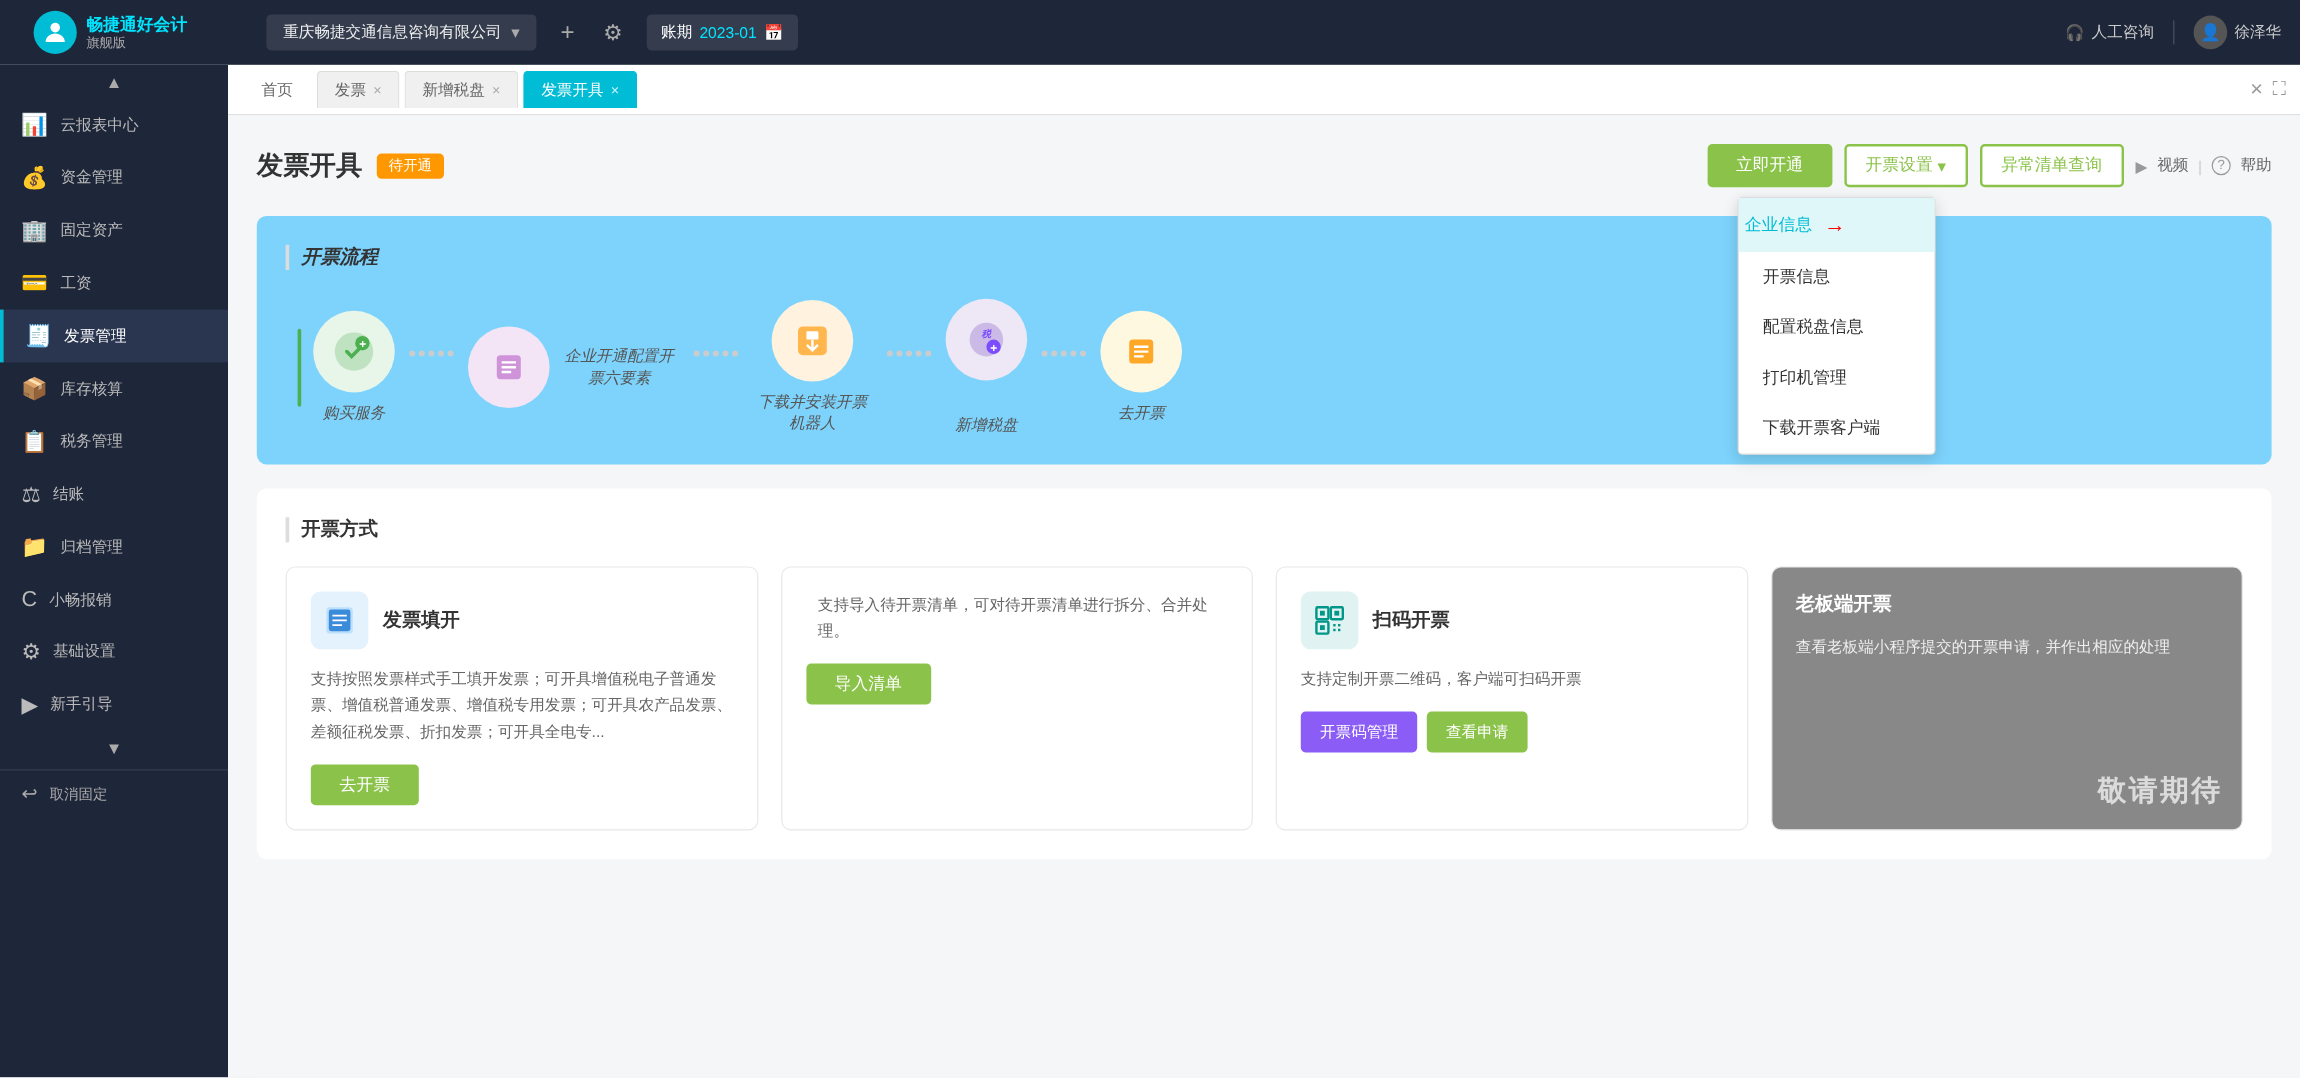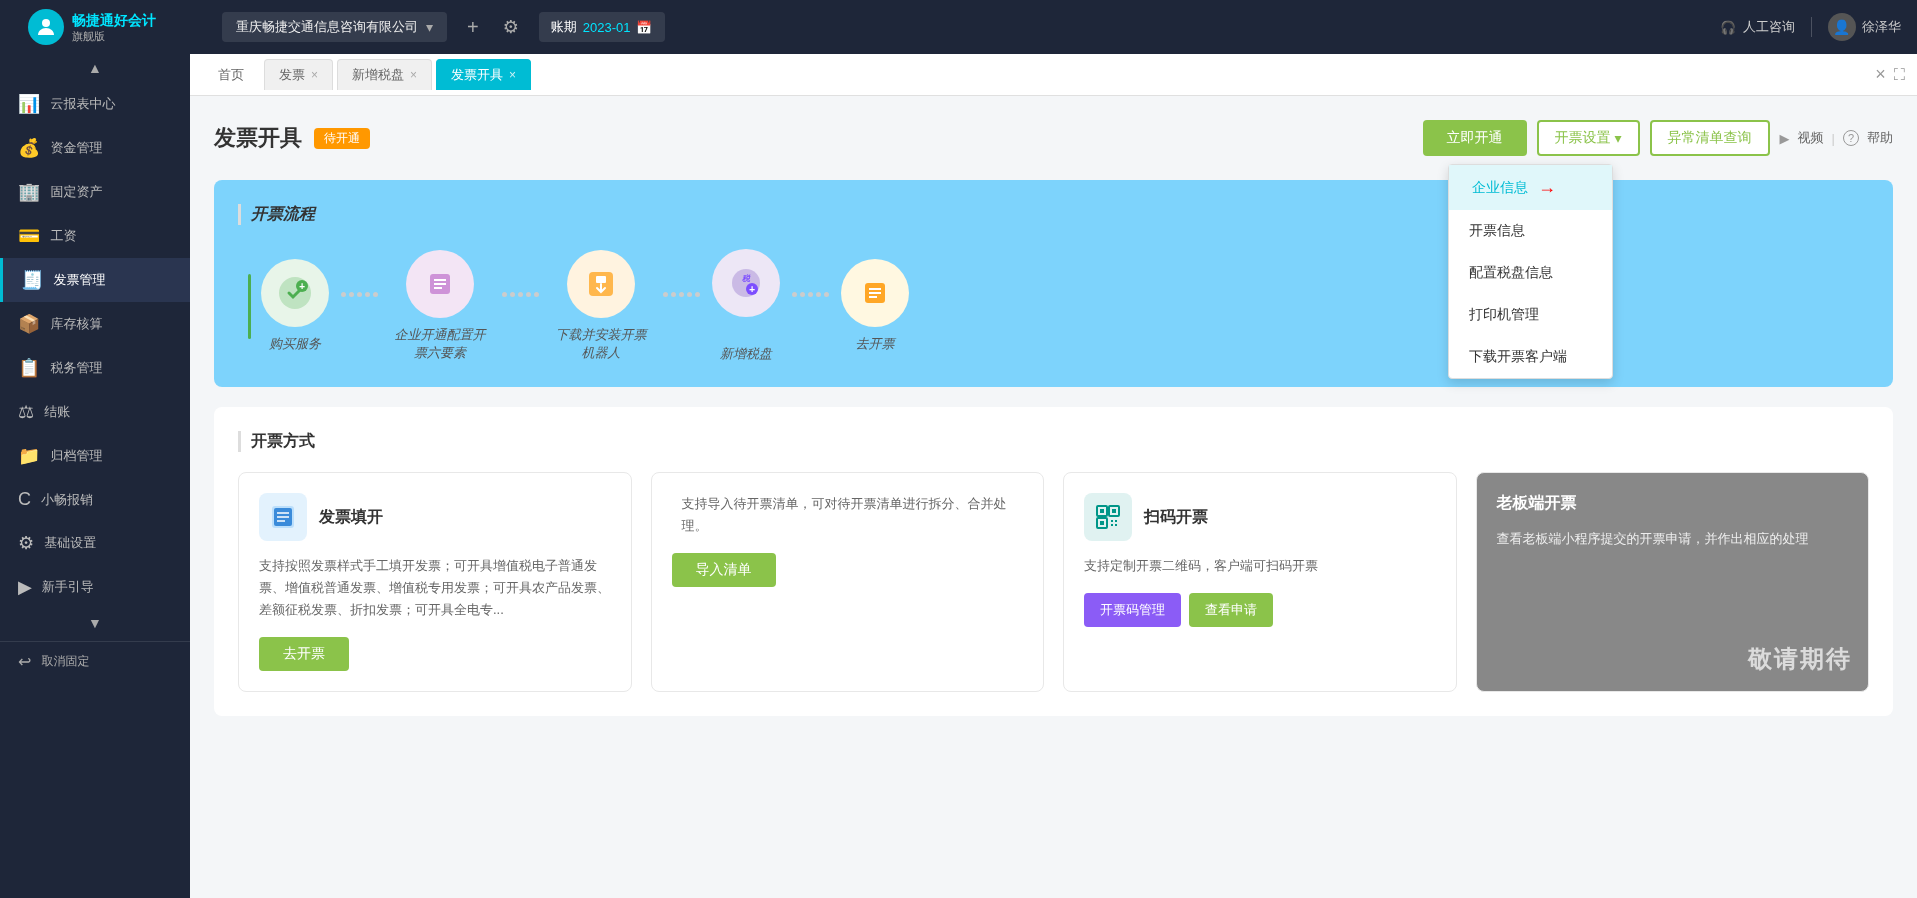--- a/index.html
+++ b/index.html
@@ -198,21 +198,21 @@
 
             <div style="display:flex; align-items:center; gap:8px; color:#666; font-size:13px;">
               <span style="color:#999;">▶</span>
               <span style="cursor:pointer;">视频</span>
               <span style="color:#ccc;">|</span>
               <span style="color:#999; border:1px solid #999; border-radius:50%; width:16px; height:16px; display:inline-flex; align-items:center; justify-content:center; font-size:11px;">?</span>
               <span style="cursor:pointer;">帮助</span>
             </div>
 
             <div style="position:absolute; top:44px; right:280px; background:white; border:1px solid #ddd; border-radius:4px; box-shadow:0 4px 12px rgba(0,0,0,0.15); width:165px; z-index:1000;">
-              <div style="padding:12px 23px; cursor:pointer; color:#00bcd4; background:#e0f7fa; display:flex; align-items:center; gap:6px; font-size:14px;">
+              <div style="padding:12px 5px; cursor:pointer; color:#00bcd4; background:#e0f7fa; display:flex; align-items:center; gap:6px; font-size:14px;">
                 <span>企业信息</span>
                 <span style="color:red; font-size:18px; font-weight:bold; margin-left:4px;">→</span>
               </div>
               <div style="padding:12px 20px; cursor:pointer; color:#333; font-size:14px;">
                 <span>开票信息</span>
               </div>
               <div style="padding:12px 20px; cursor:pointer; color:#333; font-size:14px;">
                 <span>配置税盘信息</span>
               </div>
               <div style="padding:12px 20px; cursor:pointer; color:#333; font-size:14px;">
@@ -247,21 +247,21 @@
             <div style="display:flex; align-items:center; padding:0 12px; margin-bottom:24px;">
               <div style="display:flex; gap:3px;">
                 <div style="width:5px; height:5px; background:#ccc; border-radius:50%;"></div>
                 <div style="width:5px; height:5px; background:#ccc; border-radius:50%;"></div>
                 <div style="width:5px; height:5px; background:#ccc; border-radius:50%;"></div>
                 <div style="width:5px; height:5px; background:#ccc; border-radius:50%;"></div>
                 <div style="width:5px; height:5px; background:#ccc; border-radius:50%;"></div>
               </div>
             </div>
 
-            <div style="display:flex; flex-direction:column; align-items:center; gap:8px;">
+            <div style="display:flex; flex-direction:row; align-items:center; gap:8px;">
               <div style="width:68px; height:68px; background:#f3e5f5; border-radius:50%; display:flex; align-items:center; justify-content:center;">
                 <svg width="36" height="36" viewBox="0 0 36 36">
                   <rect x="8" y="8" width="20" height="20" rx="3" fill="#ce93d8"></rect>
                   <line x1="12" y1="14" x2="24" y2="14" stroke="white" stroke-width="2"></line>
                   <line x1="12" y1="18" x2="24" y2="18" stroke="white" stroke-width="2"></line>
                   <line x1="12" y1="22" x2="20" y2="22" stroke="white" stroke-width="2"></line>
                 </svg>
               </div>
               <span style="font-size:13px; color:#555; text-align:center; max-width:100px;">企业开通配置开票六要素</span>
             </div>

